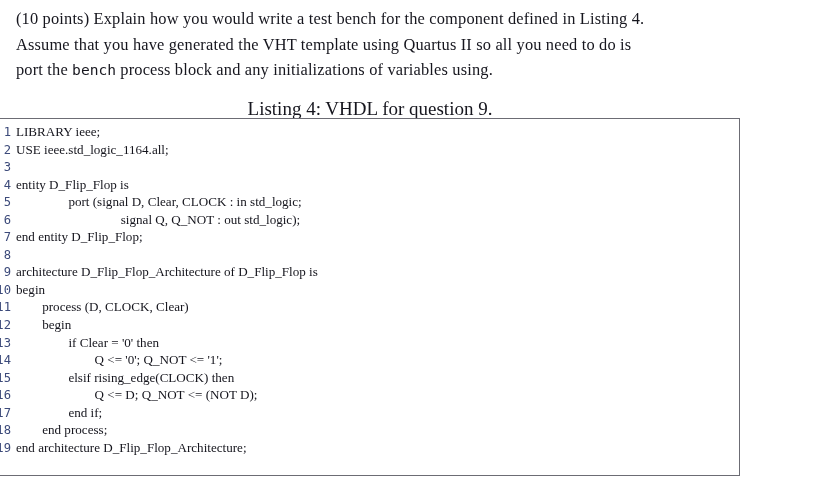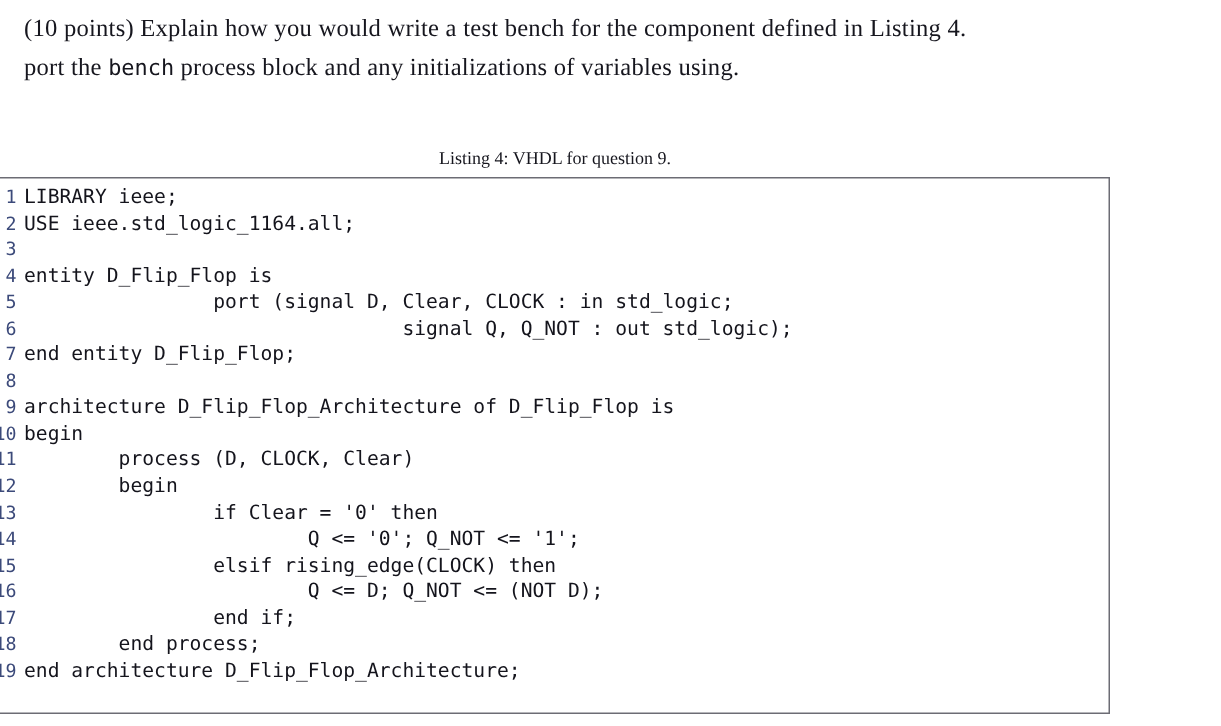--- a/index.html
+++ b/index.html
@@ -37,21 +37,21 @@
   .para-line { white-space: nowrap; }
 
   
   #listing-caption {
     position: absolute;
     left: 0;
     top: 98px;
     width: 740px;
     text-align: center;
     font-family: "Liberation Serif", "DejaVu Serif", serif;
-    font-size: 12px;
+    font-size: 19px;
     color: #16161e;
   }
 
   
   #code-listing {
     position: absolute;
     left: -6px;
     top: 118px;
     width: 746px;
     height: 358px;
@@ -87,36 +87,38 @@
     font-size: 12.2px;
     font-family: "DejaVu Sans Mono", "Liberation Mono", monospace;
     -webkit-user-select: none;
     user-select: none;
   }
   .src {
     display: inline-block;
     padding-left: 5px;
     white-space: pre;
     color: #14141c;
+    font-family: Liberation Serif, serif;
   }
 
   
   #code-listing::after {
     content: "";
     position: absolute;
     inset: 0;
     pointer-events: none;
     box-shadow: inset 0 0 0 0 rgba(0,0,0,0);
   }
 </style>
 </head>
 <body>
 
 <div id="question-paragraph">
     <div class="para-line"><span>(10 points) Explain how you would write a test bench for the component defined in Listing 4.</span></div>
+    <div class="para-line"><span>Assume that you have generated the VHT template using Quartus II so all you need to do is</span></div>
     <div class="para-line"><span>port the </span><span class="mono-inline">bench</span><span> process block and any initializations of variables using.</span></div>
   </div>
 
 <div id="listing-caption">Listing 4: VHDL for question 9.</div>
 
 <div id="code-listing" style="border-color: rgb(108, 108, 116);">
   <div id="code-lines"><span class="code-row"><span class="ln" style="color: rgb(60, 74, 122);">1</span><span class="src" style="color: rgb(20, 20, 28);">LIBRARY ieee;</span></span><span class="code-row"><span class="ln" style="color: rgb(60, 74, 122);">2</span><span class="src" style="color: rgb(20, 20, 28);">USE ieee.std_logic_1164.all;</span></span><span class="code-row"><span class="ln" style="color: rgb(60, 74, 122);">3</span><span class="src" style="color: rgb(20, 20, 28);"></span></span><span class="code-row"><span class="ln" style="color: rgb(60, 74, 122);">4</span><span class="src" style="color: rgb(20, 20, 28);">entity D_Flip_Flop is</span></span><span class="code-row"><span class="ln" style="color: rgb(60, 74, 122);">5</span><span class="src" style="color: rgb(20, 20, 28);">                port (signal D, Clear, CLOCK : in std_logic;</span></span><span class="code-row"><span class="ln" style="color: rgb(60, 74, 122);">6</span><span class="src" style="color: rgb(20, 20, 28);">                                signal Q, Q_NOT : out std_logic);</span></span><span class="code-row"><span class="ln" style="color: rgb(60, 74, 122);">7</span><span class="src" style="color: rgb(20, 20, 28);">end entity D_Flip_Flop;</span></span><span class="code-row"><span class="ln" style="color: rgb(60, 74, 122);">8</span><span class="src" style="color: rgb(20, 20, 28);"></span></span><span class="code-row"><span class="ln" style="color: rgb(60, 74, 122);">9</span><span class="src" style="color: rgb(20, 20, 28);">architecture D_Flip_Flop_Architecture of D_Flip_Flop is</span></span><span class="code-row"><span class="ln" style="color: rgb(60, 74, 122);">10</span><span class="src" style="color: rgb(20, 20, 28);">begin</span></span><span class="code-row"><span class="ln" style="color: rgb(60, 74, 122);">11</span><span class="src" style="color: rgb(20, 20, 28);">        process (D, CLOCK, Clear)</span></span><span class="code-row"><span class="ln" style="color: rgb(60, 74, 122);">12</span><span class="src" style="color: rgb(20, 20, 28);">        begin</span></span><span class="code-row"><span class="ln" style="color: rgb(60, 74, 122);">13</span><span class="src" style="color: rgb(20, 20, 28);">                if Clear = '0' then</span></span><span class="code-row"><span class="ln" style="color: rgb(60, 74, 122);">14</span><span class="src" style="color: rgb(20, 20, 28);">                        Q &lt;= '0'; Q_NOT &lt;= '1';</span></span><span class="code-row"><span class="ln" style="color: rgb(60, 74, 122);">15</span><span class="src" style="color: rgb(20, 20, 28);">                elsif rising_edge(CLOCK) then</span></span><span class="code-row"><span class="ln" style="color: rgb(60, 74, 122);">16</span><span class="src" style="color: rgb(20, 20, 28);">                        Q &lt;= D; Q_NOT &lt;= (NOT D);</span></span><span class="code-row"><span class="ln" style="color: rgb(60, 74, 122);">17</span><span class="src" style="color: rgb(20, 20, 28);">                end if;</span></span><span class="code-row"><span class="ln" style="color: rgb(60, 74, 122);">18</span><span class="src" style="color: rgb(20, 20, 28);">        end process;</span></span><span class="code-row"><span class="ln" style="color: rgb(60, 74, 122);">19</span><span class="src" style="color: rgb(20, 20, 28);">end architecture D_Flip_Flop_Architecture;</span></span></div>
 </div>
 
 </body></html>

